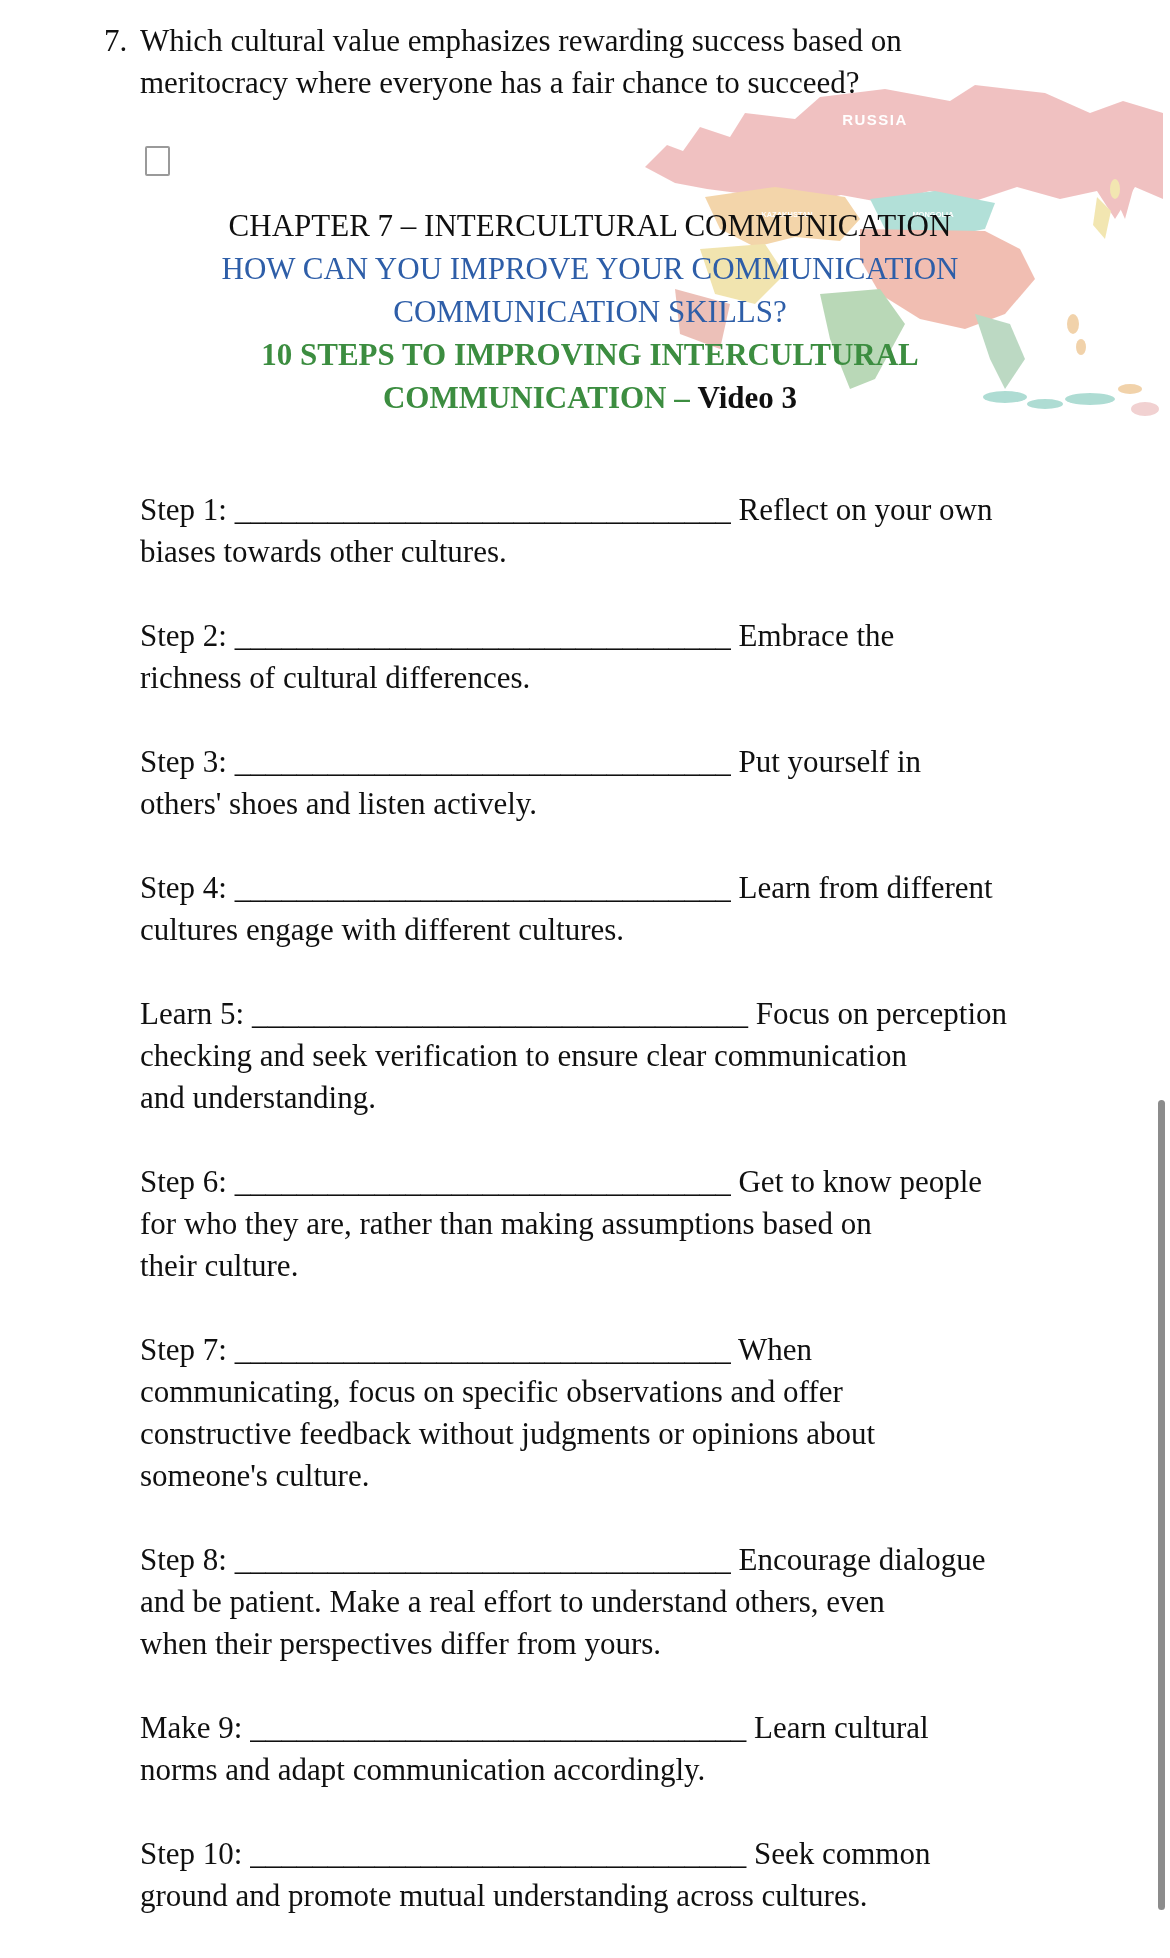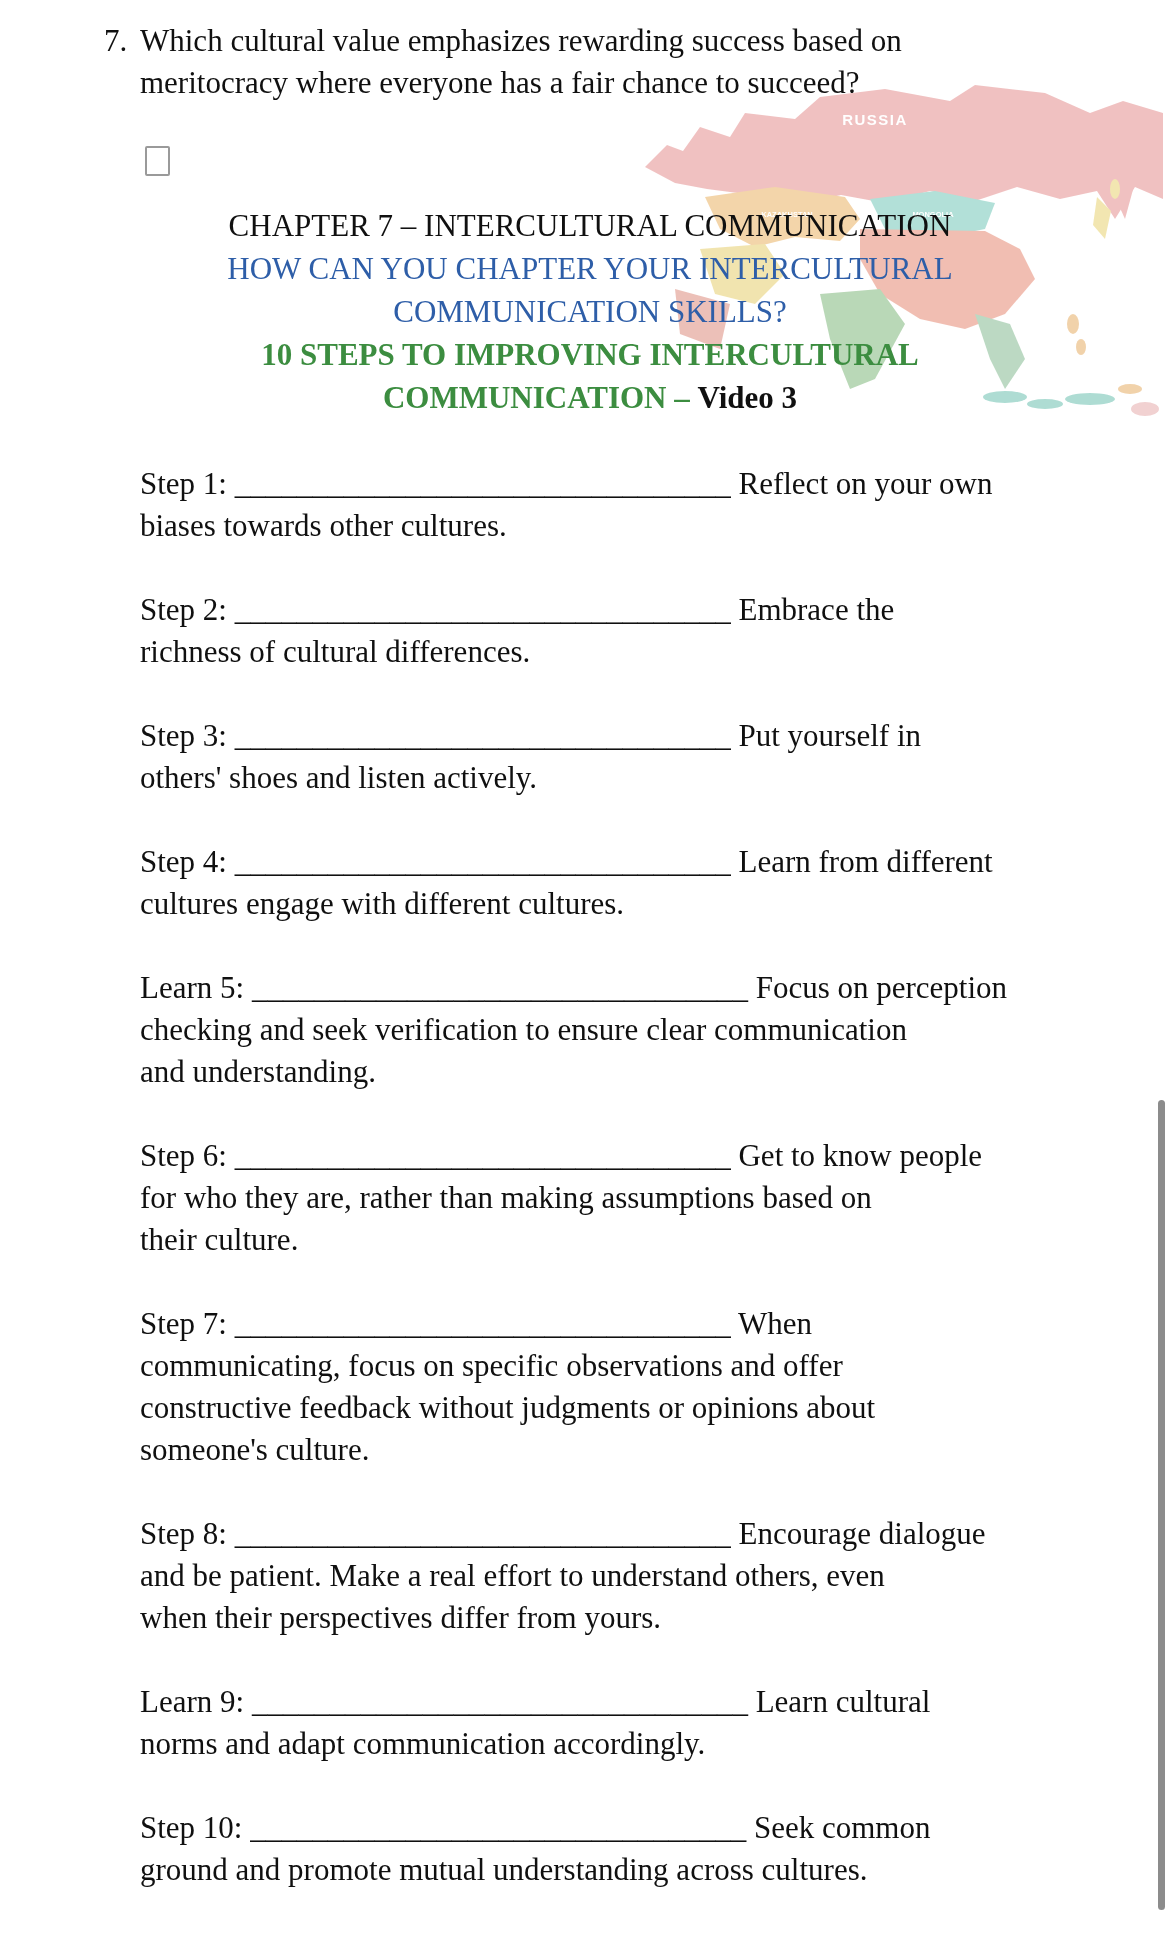--- a/index.html
+++ b/index.html
@@ -25,21 +25,21 @@
   .qtext{white-space:pre-wrap;}
   .blank{white-space:nowrap;}
 
   .checkbox{width:21px;height:26px;border:2px solid #9a9a9a;border-radius:2px;margin:42px 0 0 5px;background:transparent;}
 
   .headings{text-align:center;margin-top:28px;line-height:43px;}
   .h-blue{color:var(--subtitle-blue,#2e5ea8);}
   .h-green{color:var(--steps-green,#3c8d40);font-weight:bold;}
   .h-green-black{color:var(--body-text,#101010);font-weight:bold;}
 
-  .steps{margin-top:44px;}
+  .steps{margin-top:70px;}
   .step{margin:0 0 42px 0;}
   .step-text{white-space:pre-wrap;}
 
   .scroll-thumb{position:absolute;right:5px;top:1100px;width:7px;height:810px;background:var(--scrollbar,#8c8c8c);border-radius:4px;z-index:2;}
 </style>
 </head>
 <body>
 
 <div class="page">
 
@@ -88,21 +88,21 @@
       <div class="qbody">
         <span class="qtext">Which cultural value emphasizes rewarding success based on
 meritocracy where everyone has a fair chance to succeed?</span>
       </div>
     </div>
 
     <div class="checkbox"></div>
 
     <div class="headings">
       <div>CHAPTER 7 – INTERCULTURAL COMMUNICATION</div>
-      <div class="h-blue">HOW CAN YOU CHAPTER YOUR INTERCULTURAL</div>
+      <div class="h-blue">HOW CAN YOU IMPROVE YOUR COMMUNICATION</div>
       <div class="h-blue">COMMUNICATION SKILLS?</div>
       <div class="h-green">10 STEPS TO IMPROVING INTERCULTURAL</div>
       <div><span class="h-green">COMMUNICATION –</span> <span class="h-green-black">Video 3</span></div>
     </div>
 
     <div class="steps">
       <p class="step"><span>Step 1:</span> <span class="blank">________________________________</span> <span class="step-text">Reflect on your own
 biases towards other cultures.</span></p>
       <p class="step"><span>Step 2:</span> <span class="blank">________________________________</span> <span class="step-text">Embrace the
 richness of cultural differences.</span></p>
@@ -116,21 +116,21 @@
       <p class="step"><span>Step 6:</span> <span class="blank">________________________________</span> <span class="step-text">Get to know people
 for who they are, rather than making assumptions based on
 their culture.</span></p>
       <p class="step"><span>Step 7:</span> <span class="blank">________________________________</span> <span class="step-text">When
 communicating, focus on specific observations and offer
 constructive feedback without judgments or opinions about
 someone's culture.</span></p>
       <p class="step"><span>Step 8:</span> <span class="blank">________________________________</span> <span class="step-text">Encourage dialogue
 and be patient. Make a real effort to understand others, even
 when their perspectives differ from yours.</span></p>
-      <p class="step"><span>Learn 9:</span> <span class="blank">________________________________</span> <span class="step-text">Learn cultural
+      <p class="step"><span>Make 9:</span> <span class="blank">________________________________</span> <span class="step-text">Learn cultural
 norms and adapt communication accordingly.</span></p>
       <p class="step"><span>Step 10:</span> <span class="blank">________________________________</span> <span class="step-text">Seek common
 ground and promote mutual understanding across cultures.</span></p>
     </div>
 
   </div>
 
   <div class="scroll-thumb"></div>
 
 </div>

